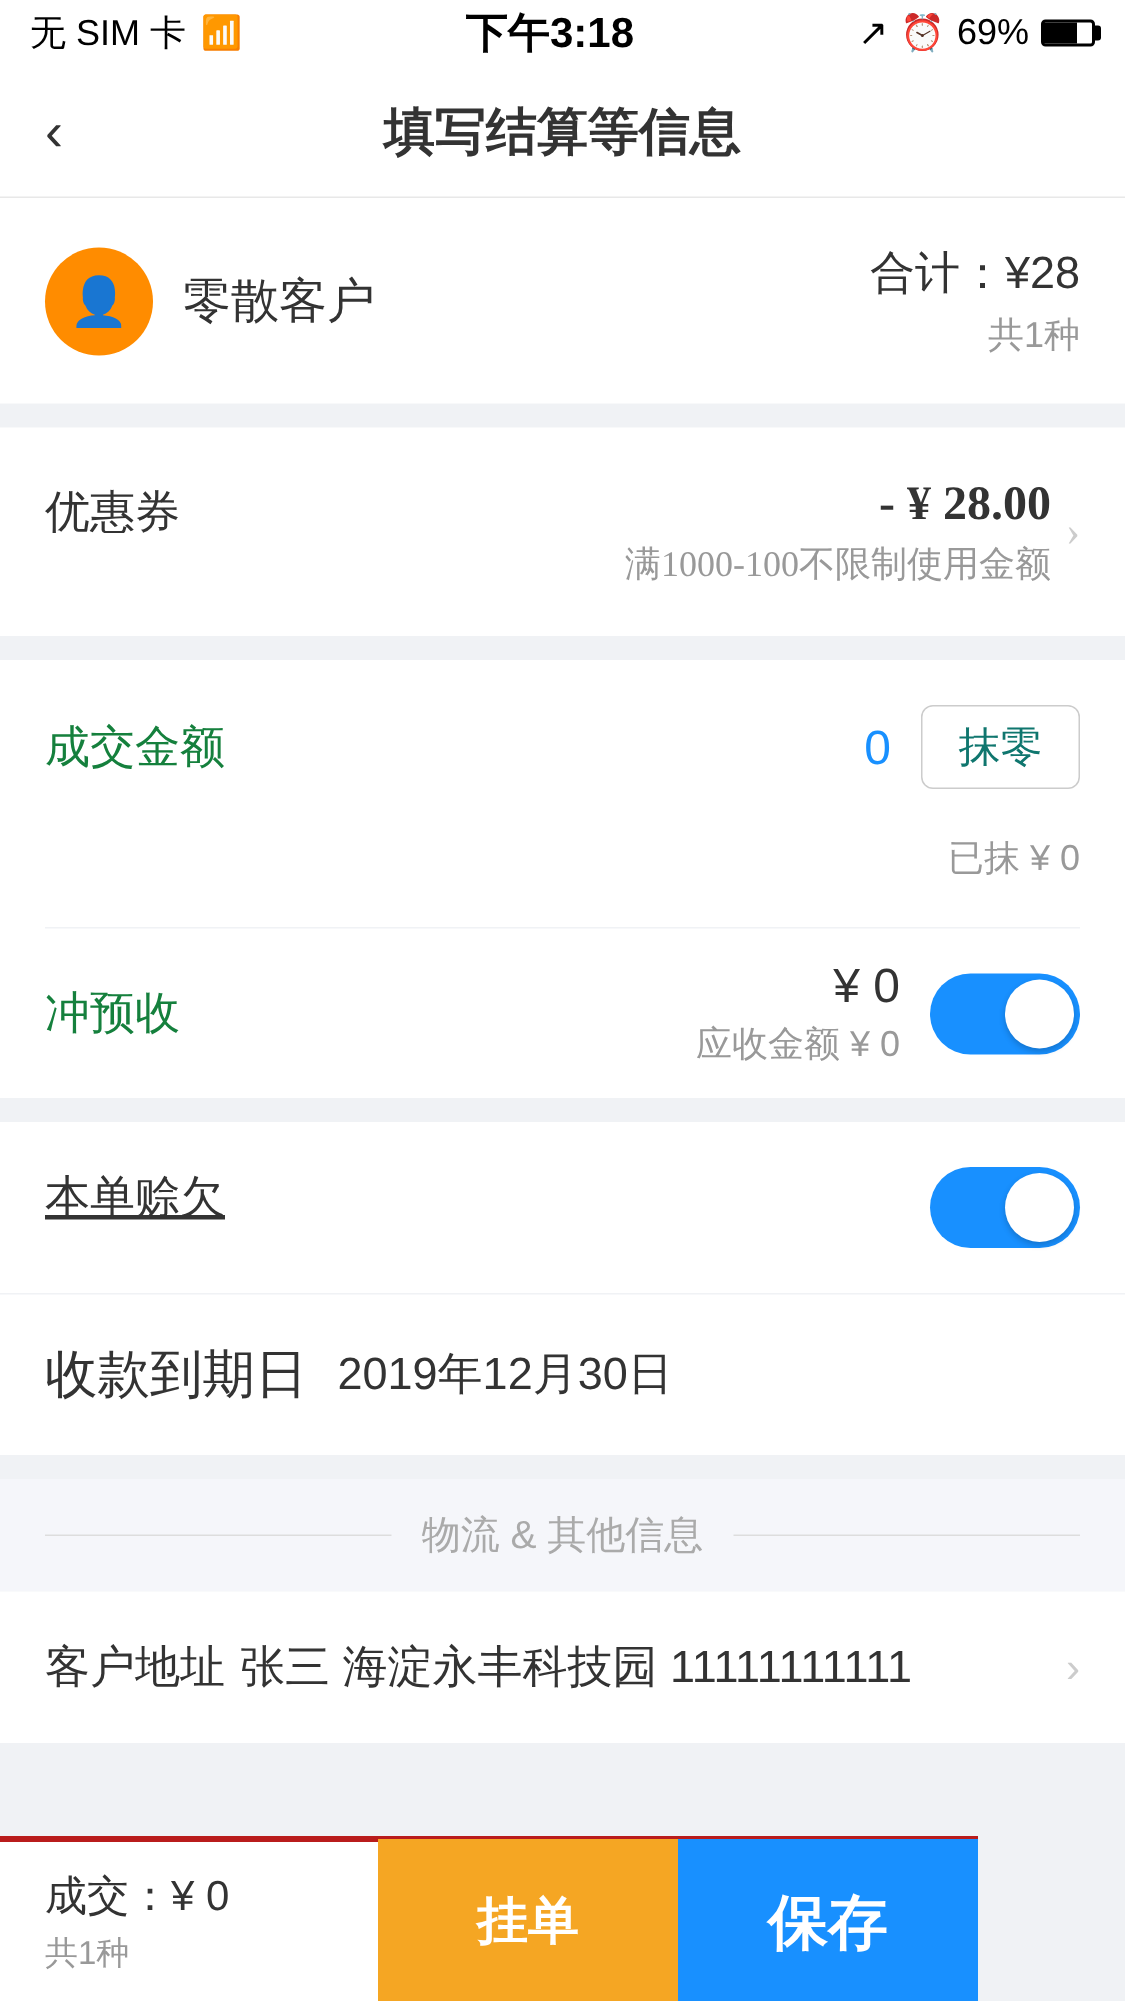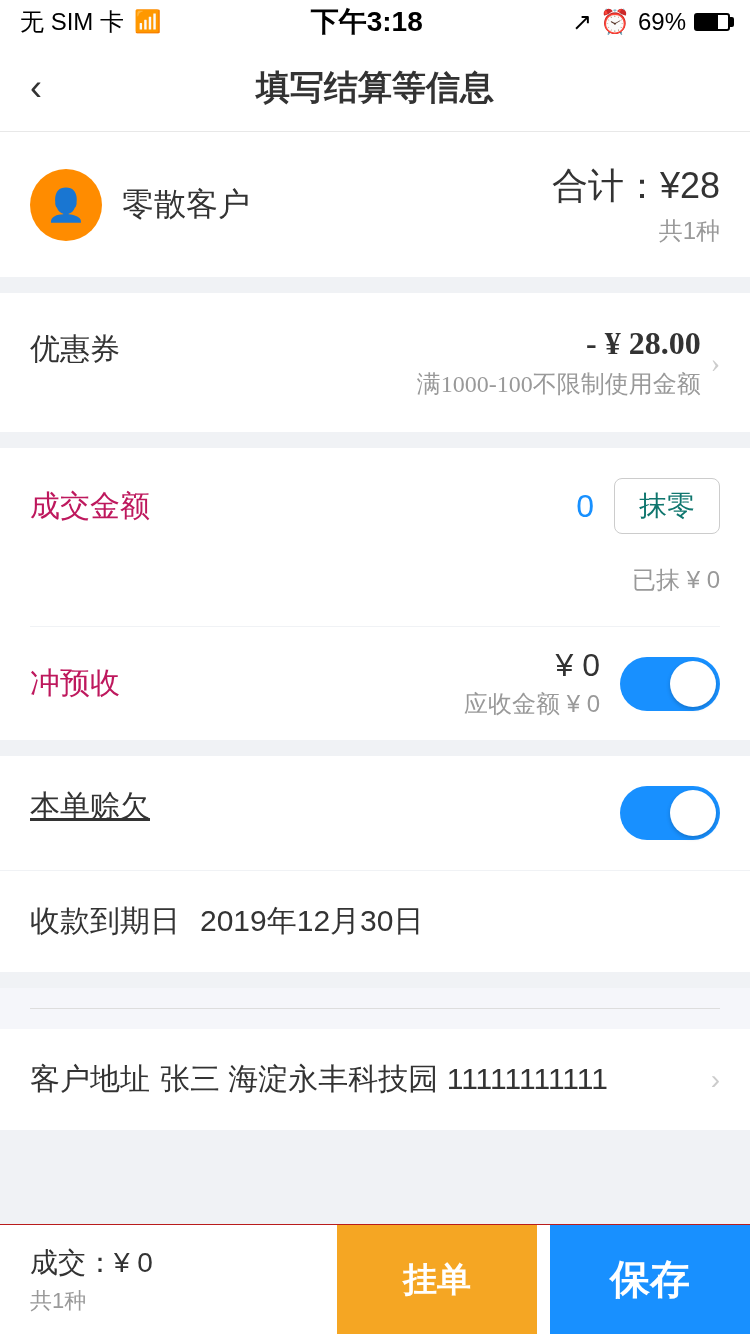--- a/index.html
+++ b/index.html
@@ -110,21 +110,21 @@
       font-size: 32px;
     }
     .customer-name {
       font-size: 32px;
       color: #333;
     }
     .customer-summary {
       text-align: right;
     }
     .customer-total {
-      font-size: 36px;
+      font-size: 30px;
       color: #333;
     }
     .customer-count {
       font-size: 24px;
       color: #999;
       margin-top: 4px;
     }
 
     
     .divider {
@@ -171,21 +171,21 @@
 
     
     .field-row {
       padding: 30px 30px;
       display: flex;
       align-items: center;
       justify-content: space-between;
     }
     .field-label {
       font-size: 30px;
-      color: #be185d;
+      color: #15803d;
     }
     .field-right {
       display: flex;
       align-items: center;
       gap: 20px;
     }
     .field-value-blue {
       font-size: 32px;
       color: #1890ff;
     }
@@ -268,21 +268,21 @@
 
     
     .due-date-row {
       padding: 30px 30px;
       display: flex;
       align-items: center;
       gap: 20px;
       border-top: 1px solid #f0f2f5;
     }
     .due-date-label {
-      font-size: 30px;
+      font-size: 35px;
       color: #333;
     }
     .due-date-value {
       font-size: 30px;
       color: #333;
     }
 
     
     .logistics-divider {
       background: #f5f6fa;
@@ -320,27 +320,26 @@
       color: #333;
       flex: 1;
       padding: 0 10px;
     }
 
     
     .bottom-bar {
       position: fixed;
       bottom: 0;
       left: 0;
-      width: 750px;
+      width: 652px;
       height: 110px;
       background: #fff;
       display: flex;
       align-items: center;
-      border-top: 1px solid #b91c1c;
-      gap: 13px;
+      border-top: 4px solid #b91c1c;
     }
     .bottom-summary {
       flex: 1;
       padding: 0 30px;
     }
     .bottom-deal {
       font-size: 28px;
       color: #333;
     }
     .bottom-count {
@@ -461,20 +460,21 @@
       </div>
     </div>
     <div class="due-date-row">
       <span class="due-date-label">收款到期日</span>
       <span class="due-date-value">2019年12月30日</span>
     </div>
   </div>
 
   <div class="logistics-divider">
     <div class="logistics-line"></div>
+    <span class="logistics-text">物流 &amp; 其他信息</span>
     <div class="logistics-line"></div>
   </div>
 
   <div class="address-row">
     <span class="address-label">客户地址</span>
     <span class="address-value">张三 海淀永丰科技园 11111111111</span>
     <span class="chevron-right">›</span>
   </div>
 
 </div>

